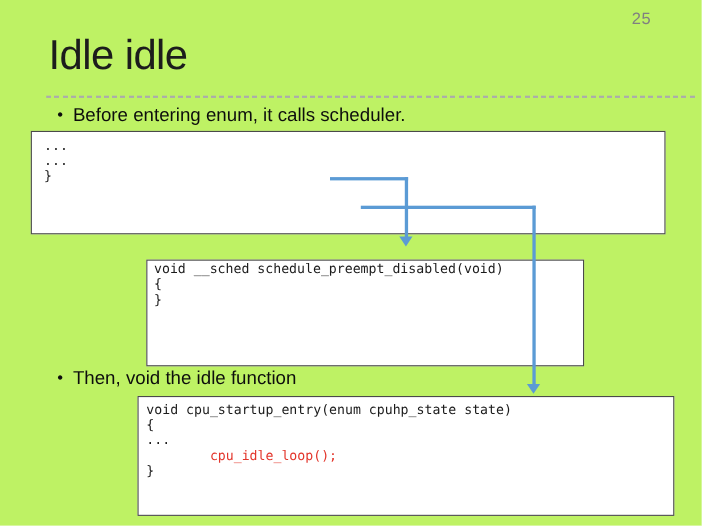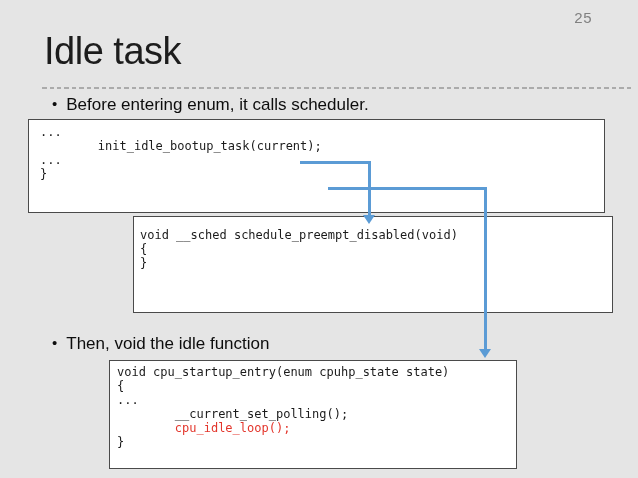--- a/index.html
+++ b/index.html
@@ -8,21 +8,21 @@
     --border-gray:#4a4a4a;
     --page-number-gray:#808080;
     --dash-gray:#ababab;
     --text-black:#1b1b1b;
   }
   *{margin:0;padding:0;box-sizing:border-box;}
   html,body{background:#fff;}
   .slide{
     position:relative;
     width:638px;height:478px;
-    background:#e5e5e5;
+    background:#bef264;
     overflow:hidden;
     font-family:"Liberation Sans",sans-serif;
     color:var(--text-black);
   }
   .page-number{
     position:absolute;top:9px;left:570px;width:22px;
     font-size:15px;color:var(--page-number-gray);
     text-align:right;letter-spacing:.5px;
   }
   .slide-title{
@@ -45,22 +45,22 @@
   .code-block{
     position:absolute;
     background:#ffffff;
     border:1.5px solid var(--border-gray);
     font-family:"DejaVu Sans Mono","Liberation Mono",monospace;
     font-size:12px;line-height:14px;color:var(--text-black);
   }
   .code-line{white-space:pre;}
   .code-line.hl{color:var(--highlight-red);}
   .block-bootup{left:28px;top:119px;width:577px;height:94px;padding:5px 4px 0 11px;}
-  .block-sched{left:133px;top:216px;width:480px;height:97px;padding:11px 4px 0 6px;}
-  .block-entry{left:109px;top:360px;width:408px;height:109px;padding:4px 16px 0 7px;}
+  .block-sched{left:133px;top:236px;width:398px;height:97px;padding:0 4px 0 6px;}
+  .block-entry{left:125px;top:360px;width:488px;height:109px;padding:4px 16px 0 7px;}
   .arrow-seg{position:absolute;background:var(--arrow-blue);z-index:5;}
   .arrow-head{
     position:absolute;width:0;height:0;z-index:5;
     border-left:6.5px solid transparent;
     border-right:6.5px solid transparent;
     border-top:9px solid var(--arrow-blue);
   }
   .a1-h{left:300px;top:161px;width:71px;height:3px;}
   .a1-v{left:368px;top:161px;width:3px;height:55px;}
   .a1-head{left:363px;top:215px;}
@@ -68,52 +68,50 @@
   .a2-v{left:484px;top:187px;width:3px;height:163px;}
   .a2-head{left:479px;top:349px;}
 </style>
 </head>
 <body>
 
 <div class="slide">
 
   <div class="page-number">25</div>
 
-  <h1 class="slide-title">Idle task</h1>
+  <h1 class="slide-title">Idle idle</h1>
 
   <div class="title-divider"></div>
 
   <div class="bullet bullet-1">
     <span class="dot">•</span>
     <span>Before entering enum, it calls scheduler.</span>
   </div>
 
   <div class="code-block block-bootup">
     <div class="code-line">...</div>
-    <div class="code-line">        init_idle_bootup_task(current);</div>
     <div class="code-line">...</div>
     <div class="code-line">}</div>
   </div>
 
   <div class="code-block block-sched">
     <div class="code-line">void __sched schedule_preempt_disabled(void)</div>
     <div class="code-line">{</div>
     <div class="code-line">}</div>
   </div>
 
   <div class="bullet bullet-2">
     <span class="dot">•</span>
     <span>Then, void the idle function</span>
   </div>
 
   <div class="code-block block-entry">
     <div class="code-line">void cpu_startup_entry(enum cpuhp_state state)</div>
     <div class="code-line">{</div>
     <div class="code-line">...</div>
-    <div class="code-line">        __current_set_polling();</div>
     <div class="code-line hl">        cpu_idle_loop();</div>
     <div class="code-line">}</div>
   </div>
 
   <div class="arrow-seg a1-h"></div>
   <div class="arrow-seg a1-v"></div>
   <div class="arrow-head a1-head"></div>
 
   <div class="arrow-seg a2-h"></div>
   <div class="arrow-seg a2-v"></div>

